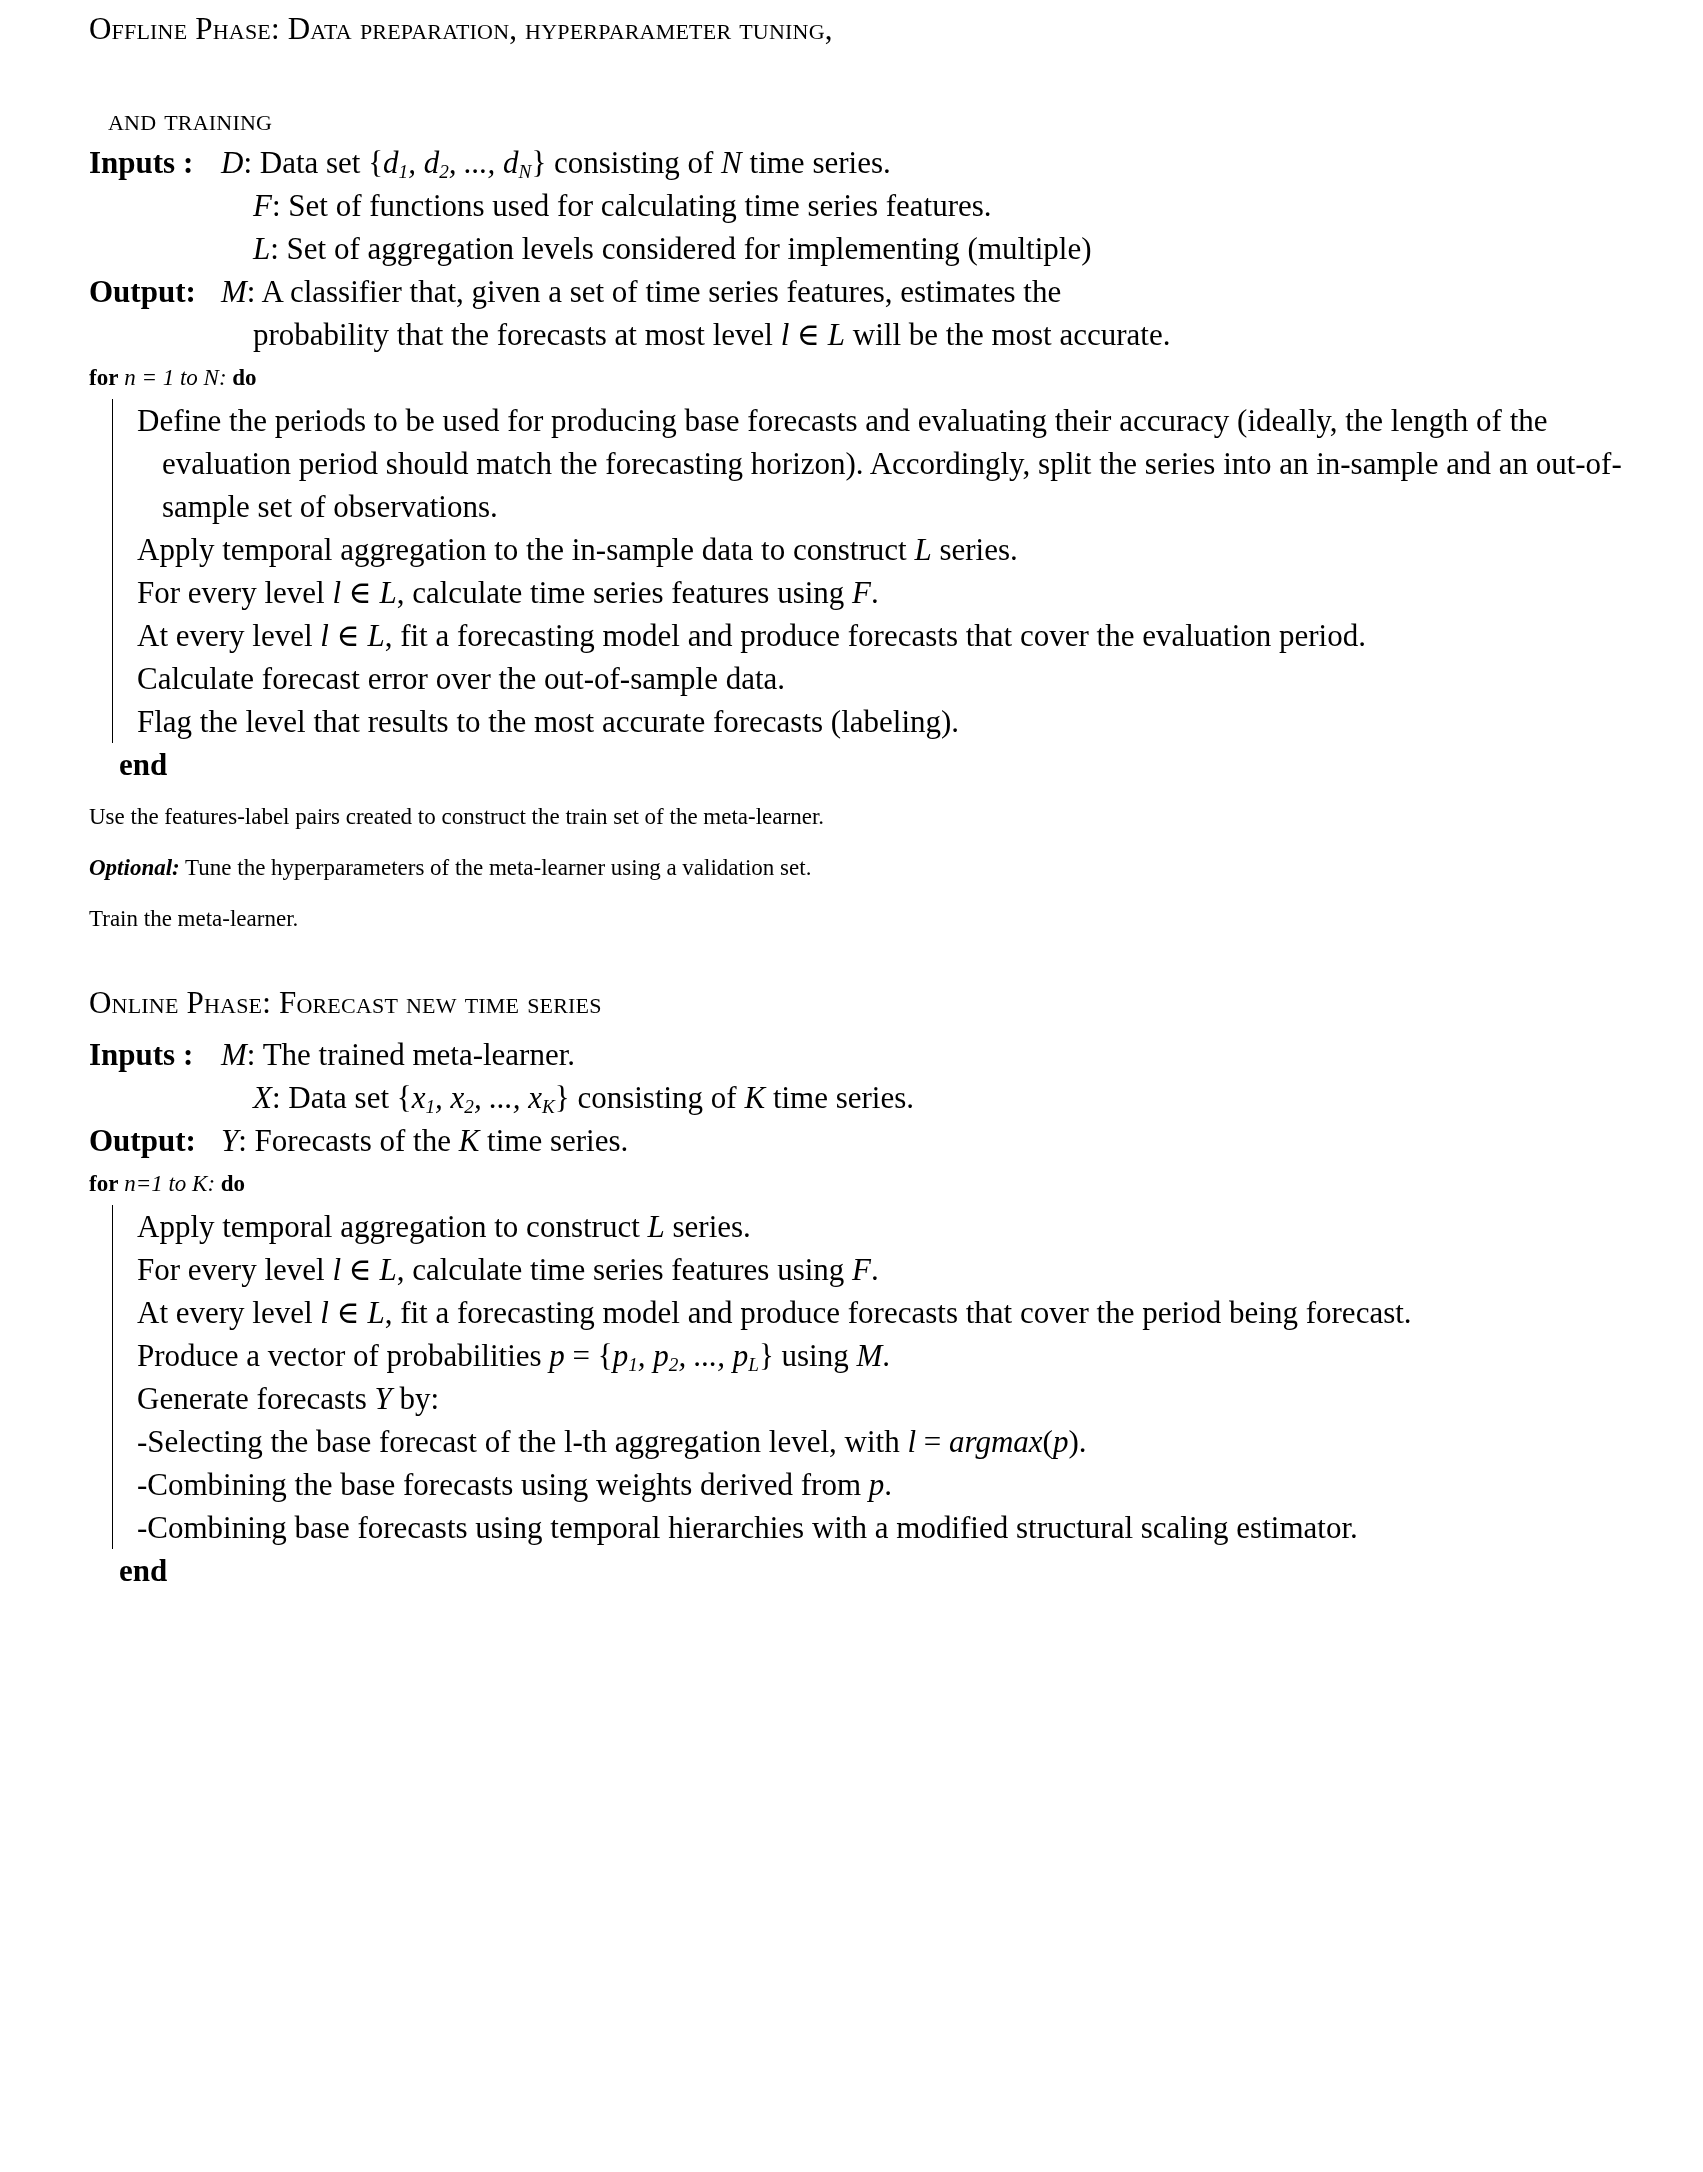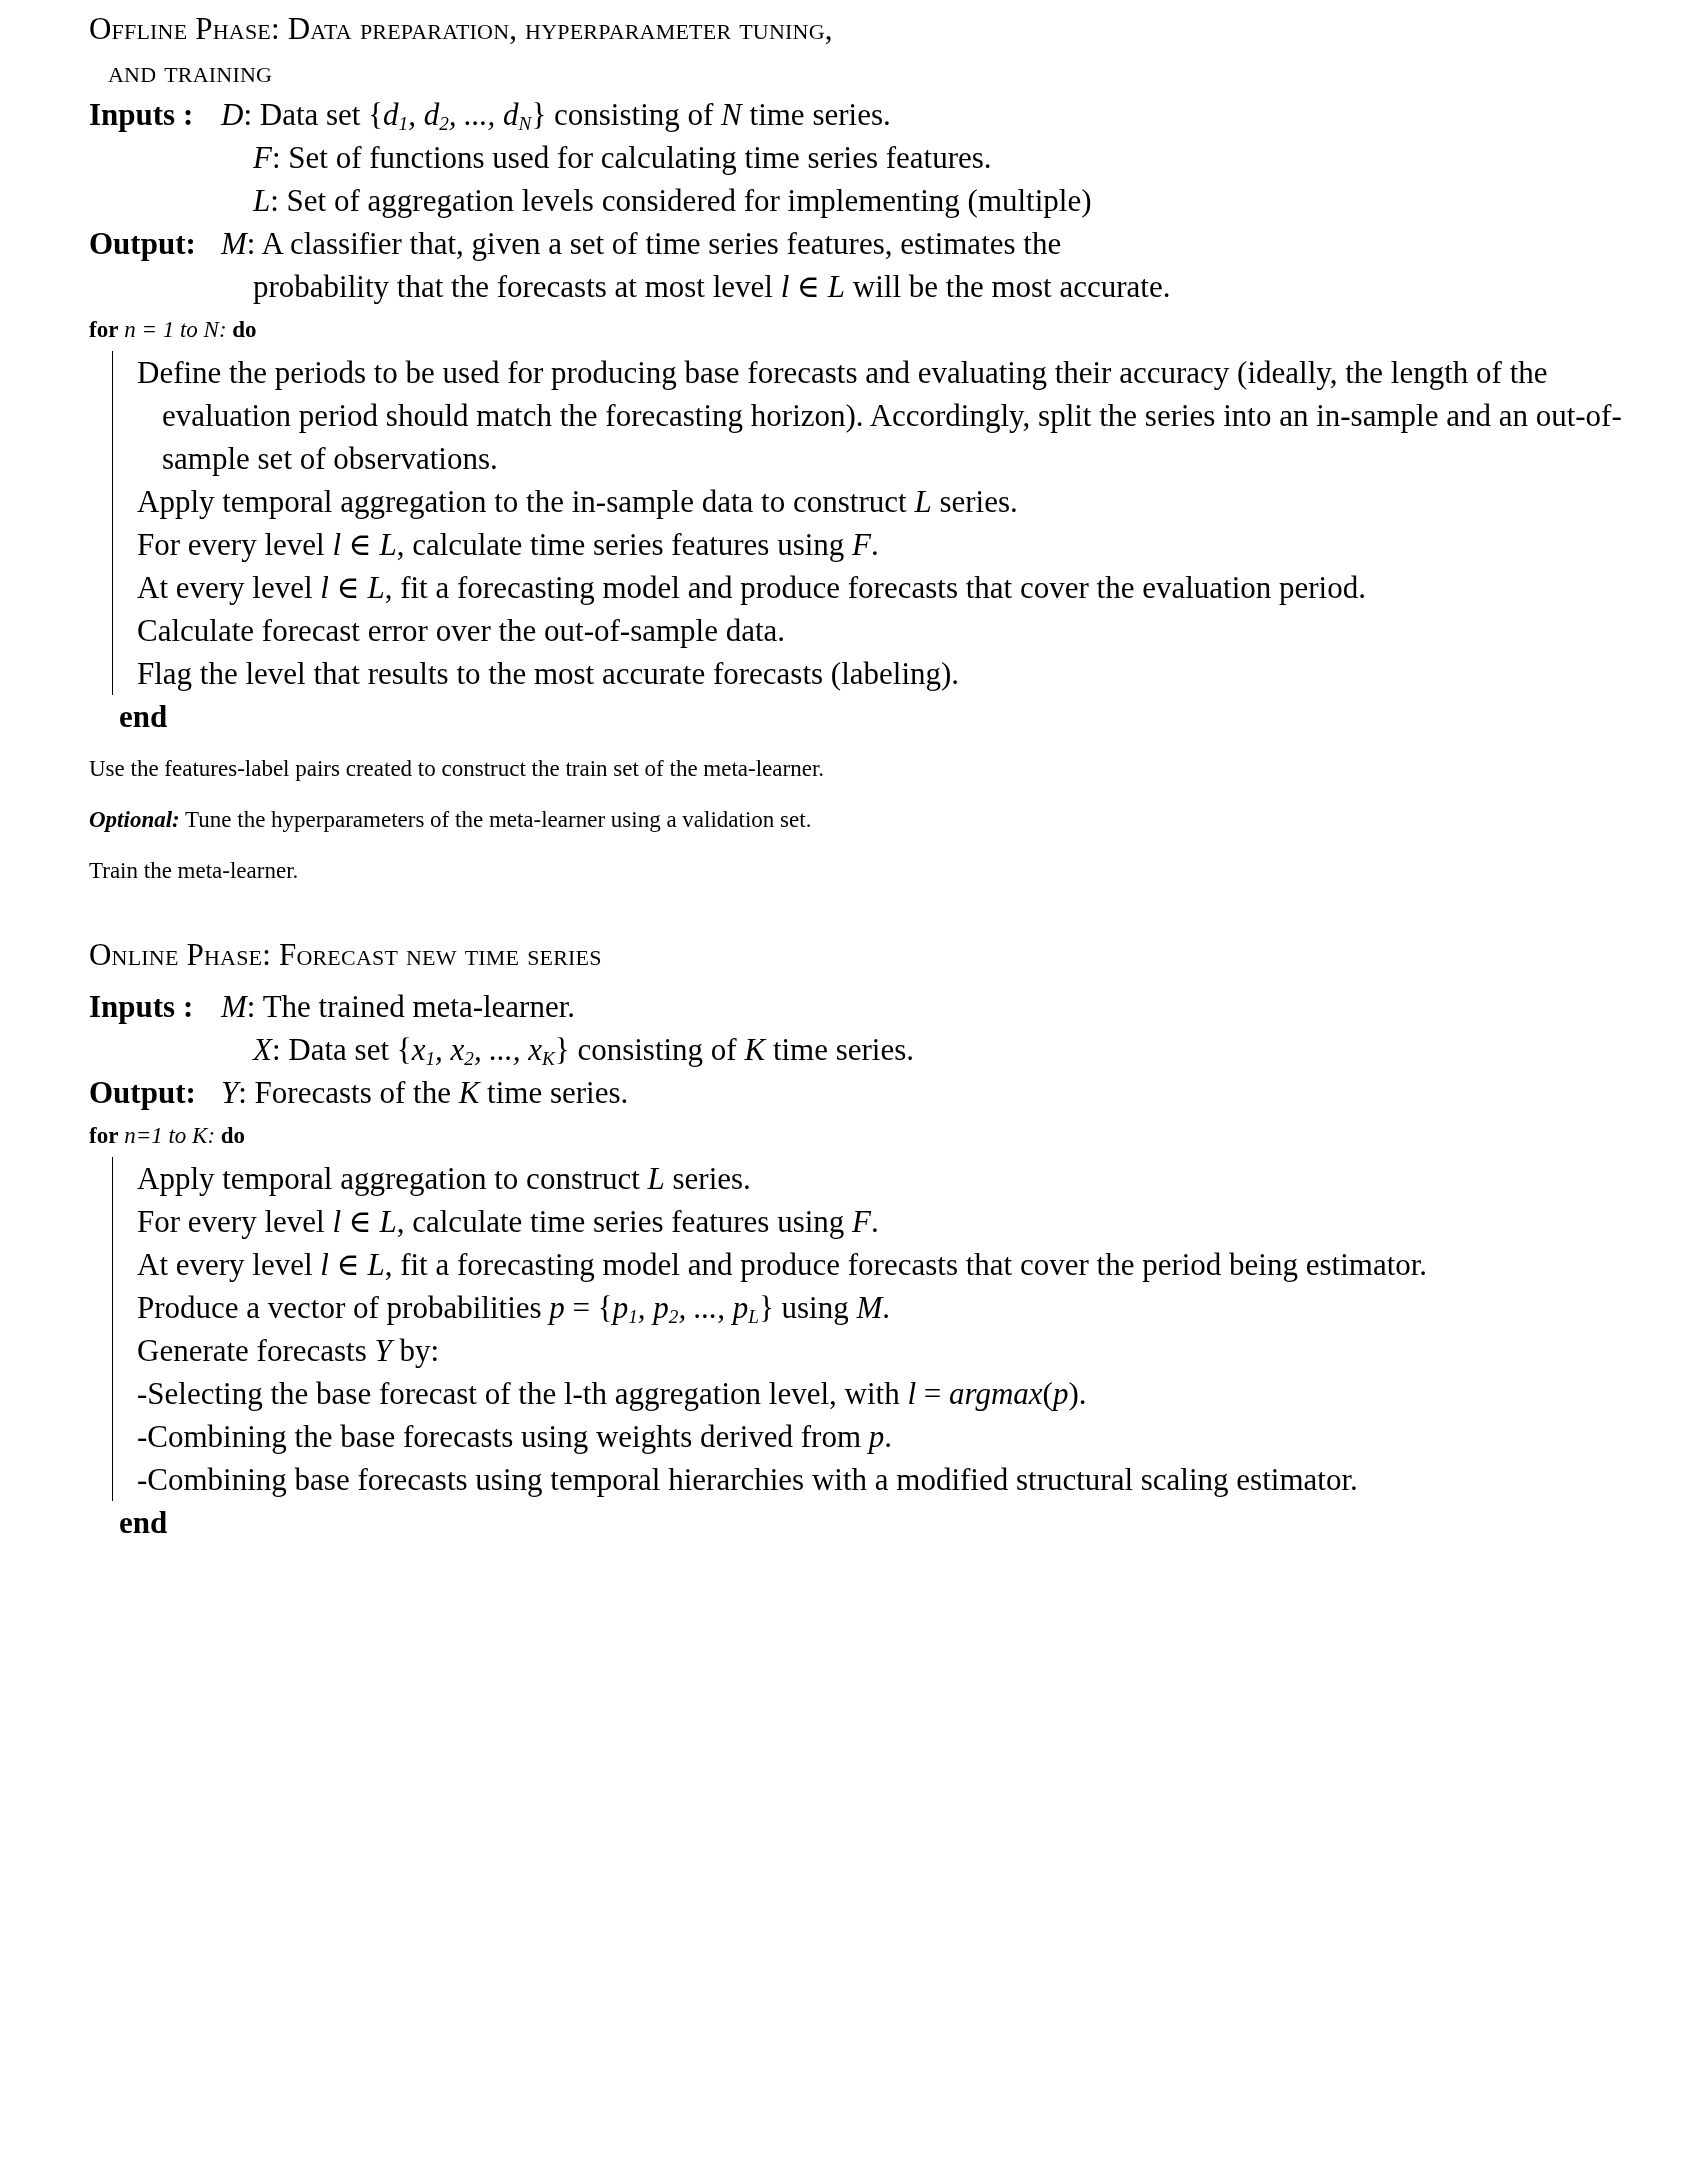--- a/index.html
+++ b/index.html
@@ -84,21 +84,21 @@
     text-indent: -25px;
   }
   .endkw {
     font-weight: bold;
     font-size: 31px;
     line-height: 43px;
     margin-left: 30px;
   }
   .gap-sm { height: 8.4px; }
   .gap-xl { height: 41px; }
-  .title-cont { padding-left: 19px; }
+  .title-cont { padding-left: 19px; margin-top: 48px; }
 </style>
 </head>
 <body>
 
 <div class="page">
 
   <div class="sc">Offline Phase: Data preparation, hyperparameter tuning,</div>
   <div class="sc title-cont">and training</div>
 
   <div class="kvrow">
@@ -162,21 +162,21 @@
     <div class="kvbody">
       <div><span class="mv">Y</span><span>: Forecasts of the </span><span class="mv">K</span><span> time series.</span></div>
     </div>
   </div>
 
   <div class="plain"><b>for</b><span> </span><span class="mv">n=1 to K:</span><span> </span><b>do</b></div>
 
   <div class="loopbody">
     <div class="hang"><span>Apply temporal aggregation to construct </span><span class="mv">L</span><span> series.</span></div>
     <div class="hang"><span>For every level </span><span class="mv">l</span><span> ∈ </span><span class="mv">L</span><span>, calculate time series features using </span><span class="mv">F</span><span>.</span></div>
-    <div class="hang"><span>At every level </span><span class="mv">l</span><span> ∈ </span><span class="mv">L</span><span>, fit a forecasting model and produce forecasts that cover</span> <span>the period being estimator.</span></div>
+    <div class="hang"><span>At every level </span><span class="mv">l</span><span> ∈ </span><span class="mv">L</span><span>, fit a forecasting model and produce forecasts that cover</span> <span>the period being forecast.</span></div>
     <div class="hang"><span>Produce a vector of probabilities </span><span class="mv">p</span><span> = </span><span>{</span><span class="mv"><i>p</i><sub>1</sub>, <i>p</i><sub>2</sub>, ..., <i>p</i><sub>L</sub></span><span>}</span><span> using </span><span class="mv">M</span><span>.</span></div>
     <div class="hang"><span>Generate forecasts </span><span class="mv">Y</span><span> by:</span></div>
 
     <div class="hang"><span>-Selecting the base forecast of the l-th aggregation level, with </span><span class="mv">l</span><span> = </span><span class="mop">argmax</span><span>(</span><span class="mv">p</span><span>)</span><span>.</span></div>
     <div class="hang"><span>-Combining the base forecasts using weights derived from </span><span class="mv">p</span><span>.</span></div>
     <div class="hang"><span>-Combining base forecasts using temporal hierarchies with a modified</span> <span>structural scaling estimator.</span></div>
   </div>
 
   <div class="endkw">end</div>
 

